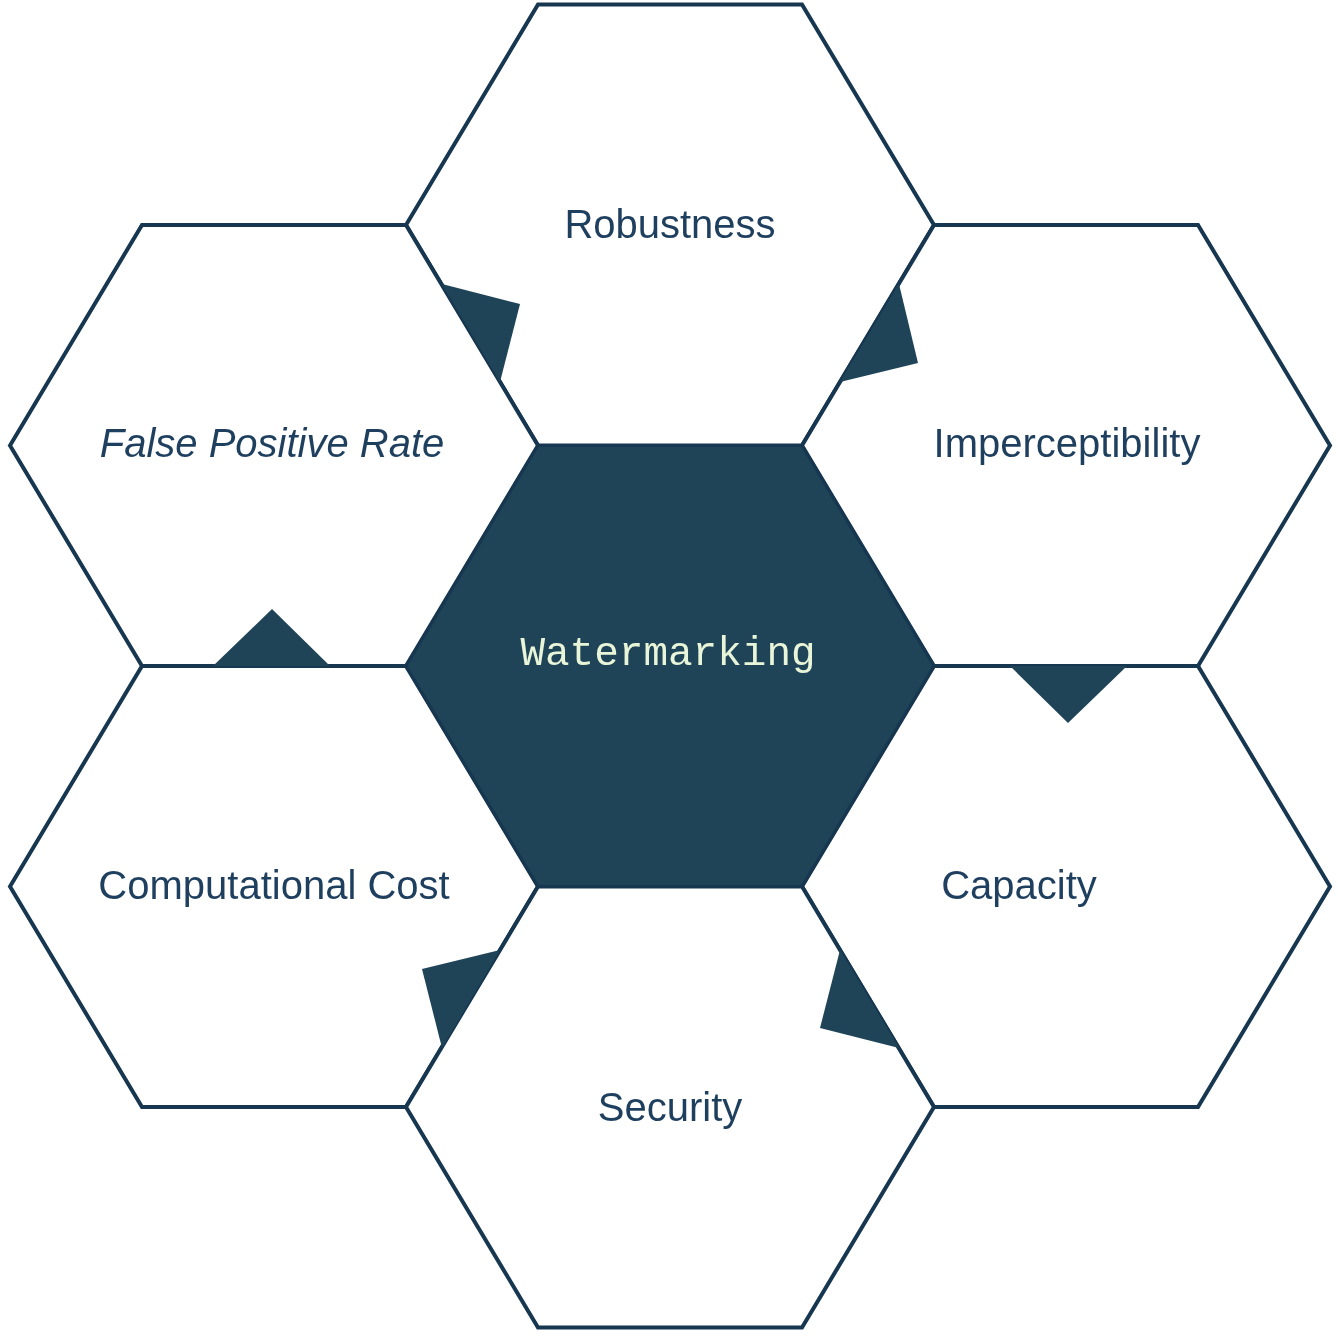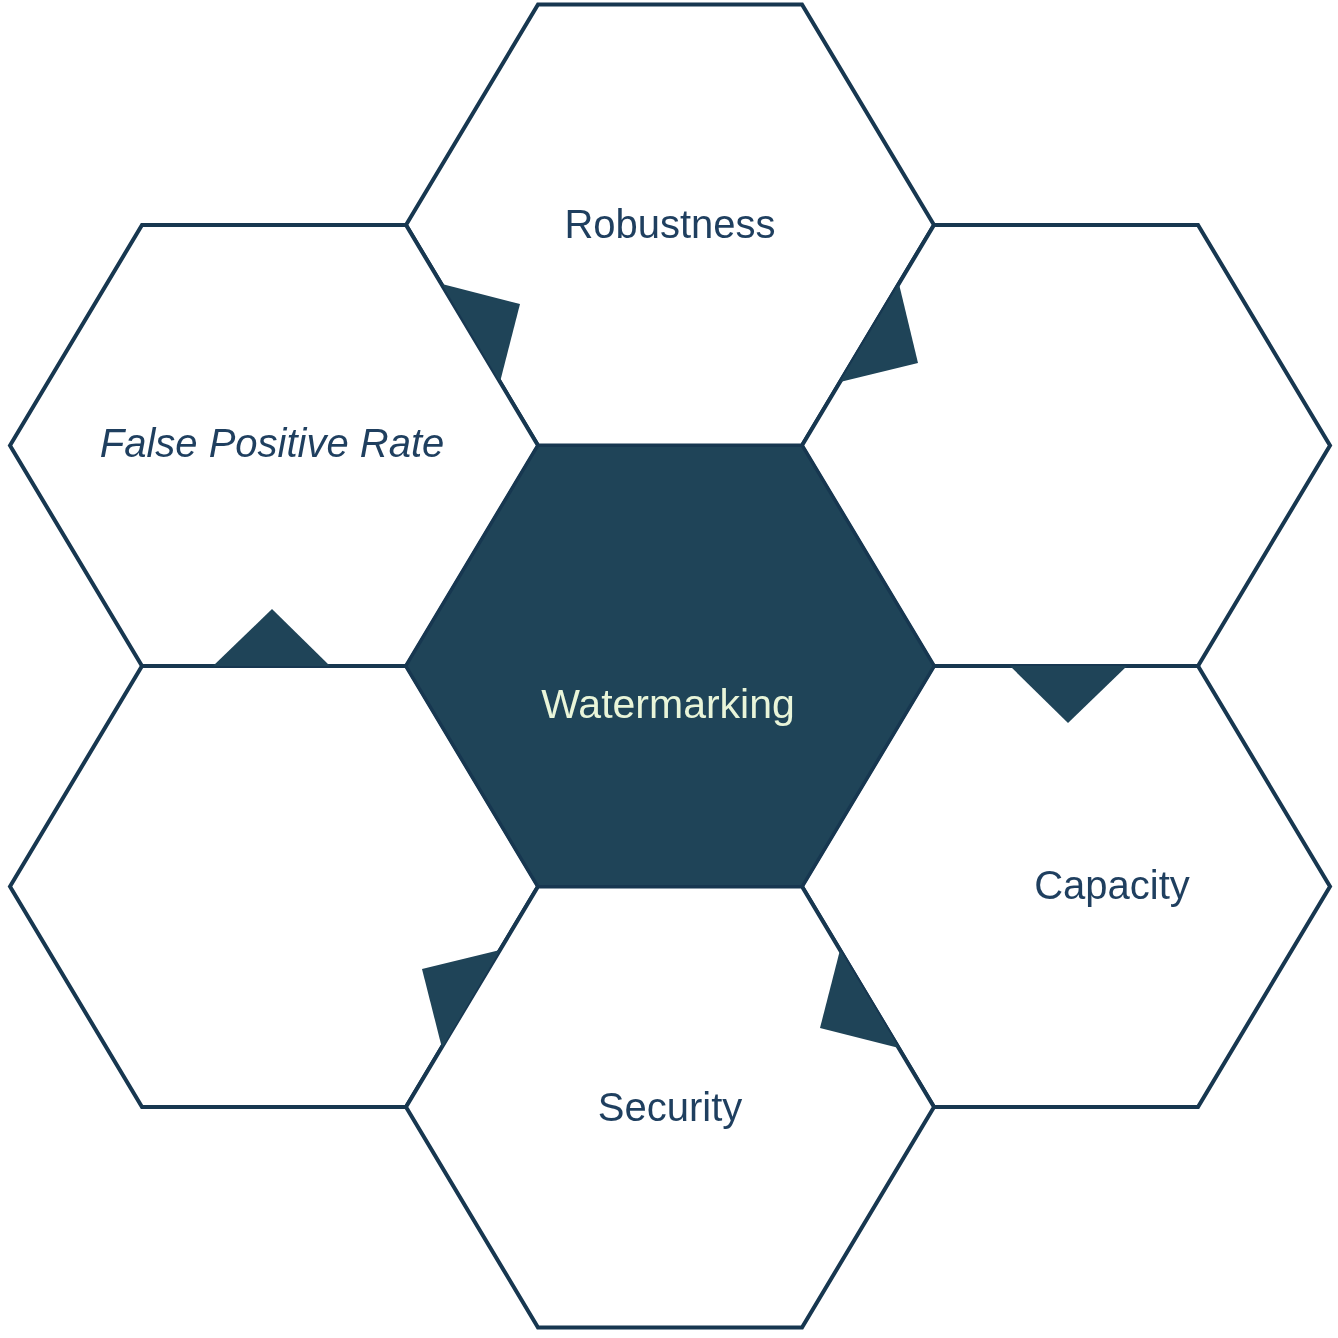--- a/index.html
+++ b/index.html
@@ -75,25 +75,27 @@
     <polygon class="wedge" points="500,382 442,284 520,304"></polygon>
     <polygon class="wedge" points="840,382 899,284 918,363"></polygon>
     <polygon class="wedge" points="1010,666 1127,666 1068,723"></polygon>
     <polygon class="wedge" points="840,950 899,1048 820,1028"></polygon>
     <polygon class="wedge" points="500,950 442,1048 422,969"></polygon>
     <polygon class="wedge" points="330,666 213,666 272,609"></polygon>
   </svg>
 
   <div class="hex-label" style="left:670px; top:224px;">Robustness</div>
 
+  <div class="hex-label" style="left:1067px; top:443px;">Imperceptibility</div>
 
-  <div class="hex-label" style="left:1112px; top:885px;">Capacity</div>
+  <div class="hex-label" style="left:1019px; top:885px;">Capacity</div>
 
   <div class="hex-label" style="left:670px; top:1107px;">Security</div>
 
+  <div class="hex-label" style="left:274px; top:885px;">Computational Cost</div>
 
   <div class="hex-label" style="left:272px; top:443px;font-style:italic;">False Positive Rate</div>
 
-  <div class="center-label" style="left:668px; top:704px;">
+  <div class="center-label" style="left:668px; top:654px;font-family:Liberation Mono, monospace;">
     <div>Watermarking</div>
   </div>
 
 </div>
 
 </body></html>

